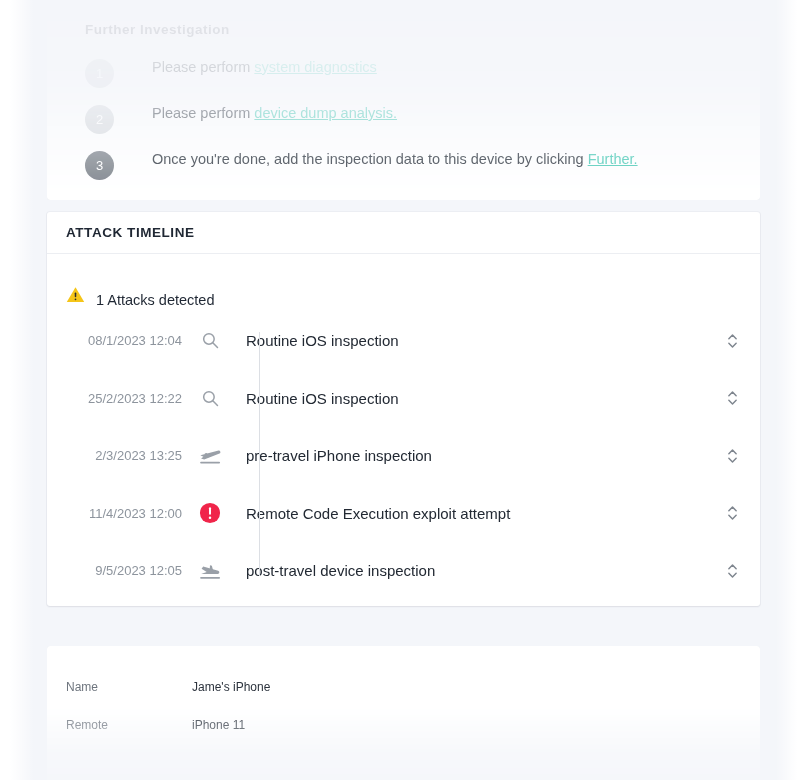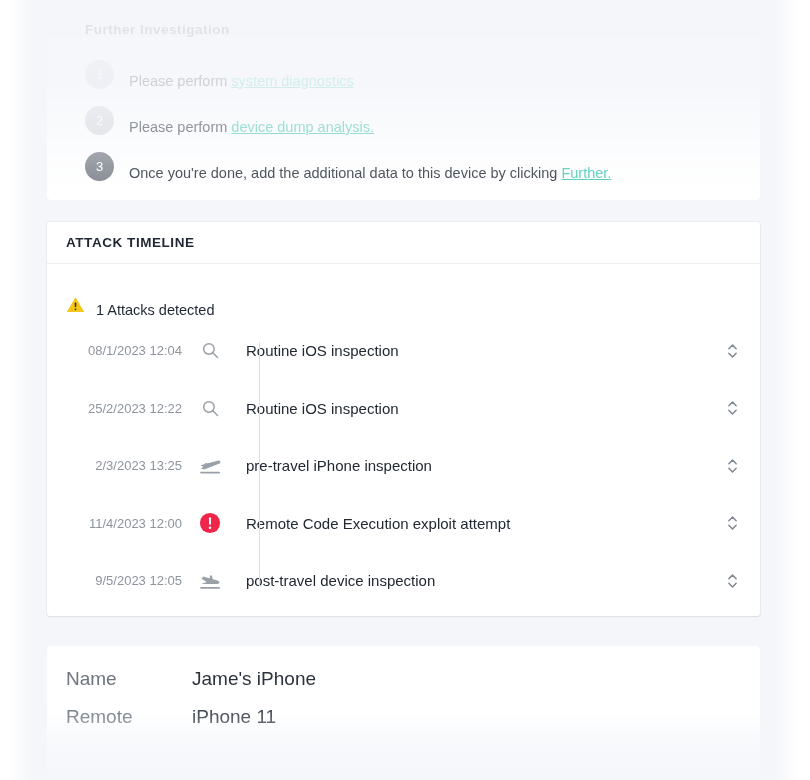--- a/index.html
+++ b/index.html
@@ -71,23 +71,24 @@
   }
   .section-label {
     font-size: 13.5px;
     font-weight: bold;
     letter-spacing: .5px;
     color: #1f2733;
     margin: 0 0 22px 19px;
   }
   .step {
     display: flex;
-    align-items: flex-end;
+    align-items: flex-start;
     margin: 0 0 16px 19px;
     height: 30px;
+    gap: 23px;
   }
   .step-num {
     width: 29px; height: 29px;
     border-radius: 50%;
     background: #d7dade;
     color: #ffffff;
     font-size: 13px;
     display: flex;
     align-items: center;
     justify-content: center;
@@ -98,21 +99,21 @@
     margin-left: 15px;
     font-size: 14.5px;
     color: #2c333d;
   }
   .lnk {
     color: #46c8b4;
     text-decoration: underline;
   }
 
   
-  #card-timeline { top: 222px; height: 394px; }
+  #card-timeline { top: 212px; height: 394px; }
 
   .alert-row {
     display: flex;
     align-items: flex-end;
     padding: 22px 0 0 19px;
     height: 54px;
   }
   .alert-text {
     font-size: 14.5px;
     color: #1f2733;
@@ -175,23 +176,23 @@
 
   
   #card-device { top: 646px; height: 170px; }
   .fade-bottom {
     -webkit-mask-image: linear-gradient(to bottom, #000 0%, #000 34%, rgba(0,0,0,.30) 62%, rgba(0,0,0,.10) 82%, rgba(0,0,0,.03) 100%);
             mask-image: linear-gradient(to bottom, #000 0%, #000 34%, rgba(0,0,0,.30) 62%, rgba(0,0,0,.10) 82%, rgba(0,0,0,.03) 100%);
   }
   .detail-list { padding: 22px 0 0 19px; }
   .detail-row {
     display: flex;
-    align-items: flex-start;
+    align-items: center;
     height: 38px;
-    font-size: 19px;
+    font-size: 12px;
   }
   .detail-key   { width: 126px; flex: 0 0 126px; color: #6e757e; }
   .detail-value { color: #2c333d; }
 </style>
 </head>
 <body>
 
 <div id="page">
 
   <section class="card fade-top" id="card-investigation">
@@ -203,21 +204,21 @@
       <span class="step-text"><span>Please perform </span><a class="lnk" href="#">system diagnostics</a><span></span></span>
     </div>
 
     <div class="step">
       <span class="step-num">2</span>
       <span class="step-text"><span>Please perform </span><a class="lnk" href="#">device dump analysis.</a><span></span></span>
     </div>
 
     <div class="step active">
       <span class="step-num">3</span>
-      <span class="step-text"><span>Once you're done, add the additional data to this device by clicking </span><a class="lnk" href="#">Further.</a><span></span></span>
+      <span class="step-text"><span>Once you're done, add the inspection data to this device by clicking </span><a class="lnk" href="#">Further.</a><span></span></span>
     </div>
   </section>
 
   <section class="card" id="card-timeline">
 
     <div class="card-header">
       <span class="card-title">ATTACK TIMELINE</span>
     </div>
 
     <div class="alert-row">

